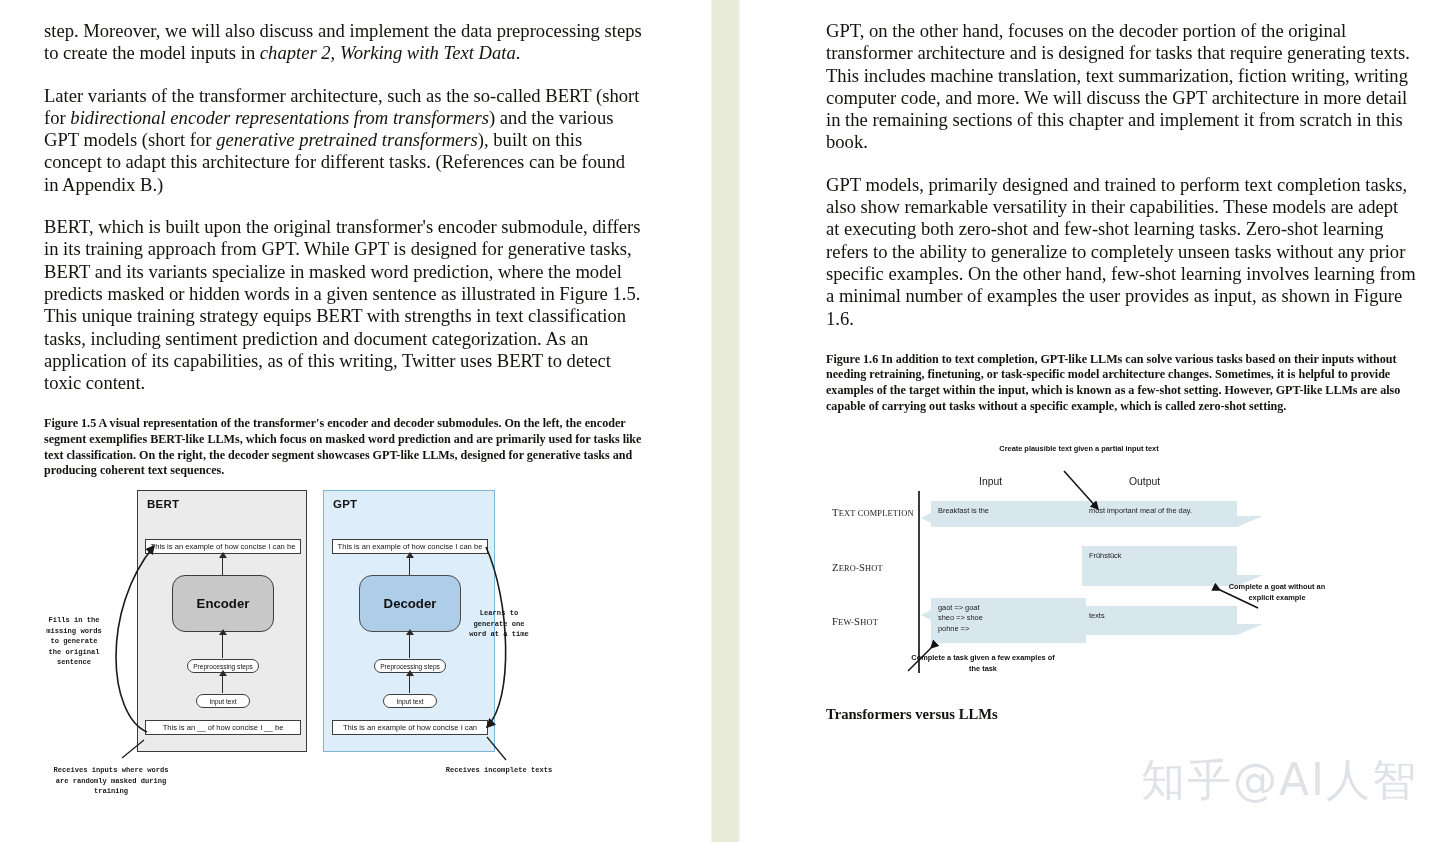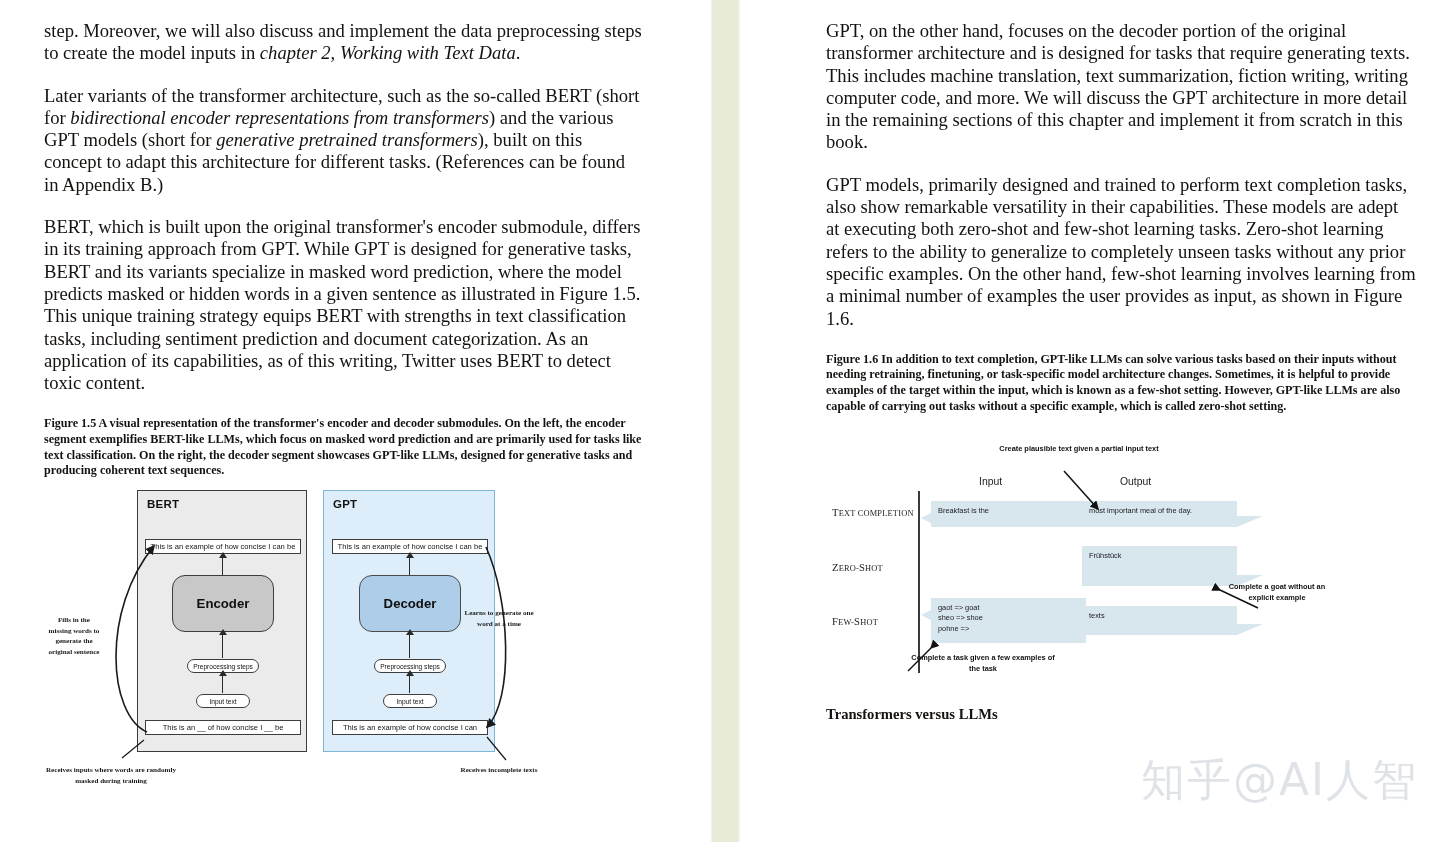--- a/index.html
+++ b/index.html
@@ -149,21 +149,21 @@
     border-left: 4.2px solid transparent;
     border-right: 4.2px solid transparent;
     border-bottom: 6px solid #2a2a2a;
   }
   .a1 { left: 84px; top: 66px;  height: 18px; }
   .a2 { left: 84px; top: 143px; height: 24px; }
   .a3 { left: 84px; top: 184px; height: 18px; }
 
   .annot {
     position: absolute;
-    font-family: Liberation Serif, serif;
+    font-family: Liberation Mono, monospace;
     font-size: 7.1px;
     font-weight: bold;
     color: #1a1a1a;
     line-height: 10.6px;
     text-align: center;
   }
   .an-fills    { left: 2px;   top: 125px; width: 56px; }
   .an-learns   { left: 420px; top: 118px; width: 70px; }
   .an-receives { left: 2px;   top: 275px; width: 130px; }
   .an-incompl  { left: 390px; top: 275px; width: 130px; }
@@ -180,21 +180,21 @@
     width: 1.6px; height: 182px;
     background: #3a3a3a;
   }
   .col-head {
     position: absolute;
     font-family: "Liberation Sans", sans-serif;
     font-size: 10.4px;
     color: #1c1c1c;
   }
   .ch-input  { left: 153px; top: 33px; }
-  .ch-output { left: 294px; top: 33px; }
+  .ch-output { left: 303px; top: 33px; }
 
   .rowlabel {
     position: absolute;
     font-family: "Liberation Serif", serif;
     font-size: 10.6px;
     color: #1c1c1c;
     letter-spacing: .2px;
     white-space: nowrap;
   }
   .rowlabel .sc { font-size: 8.4px; }

